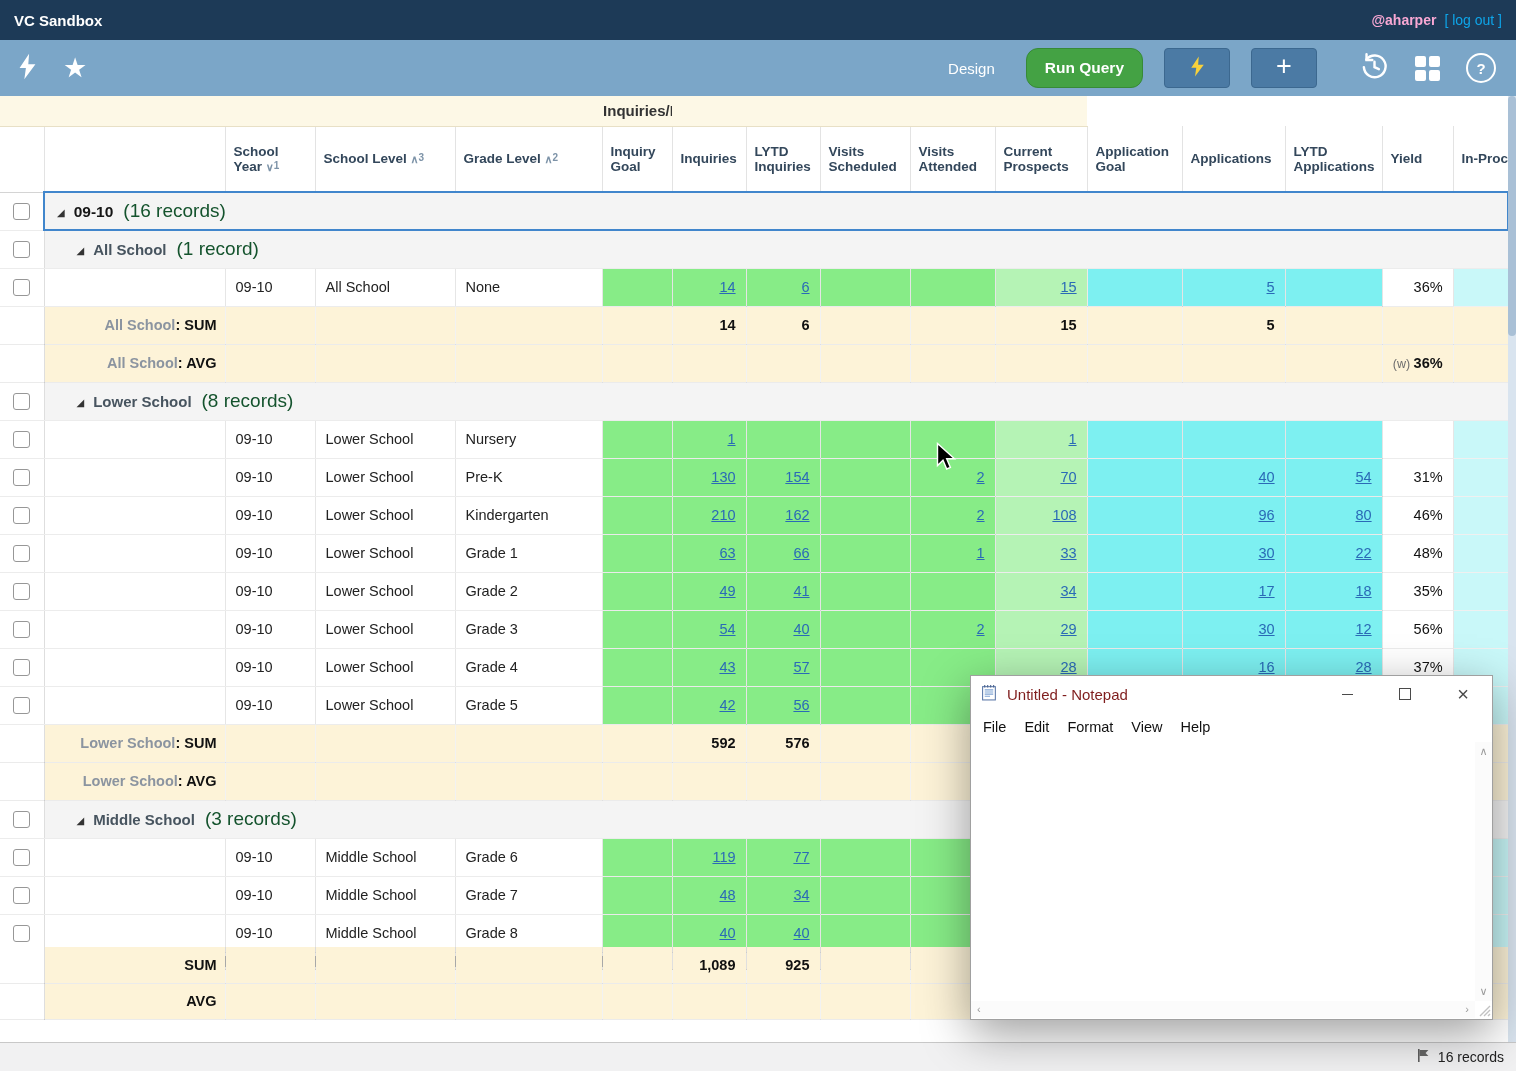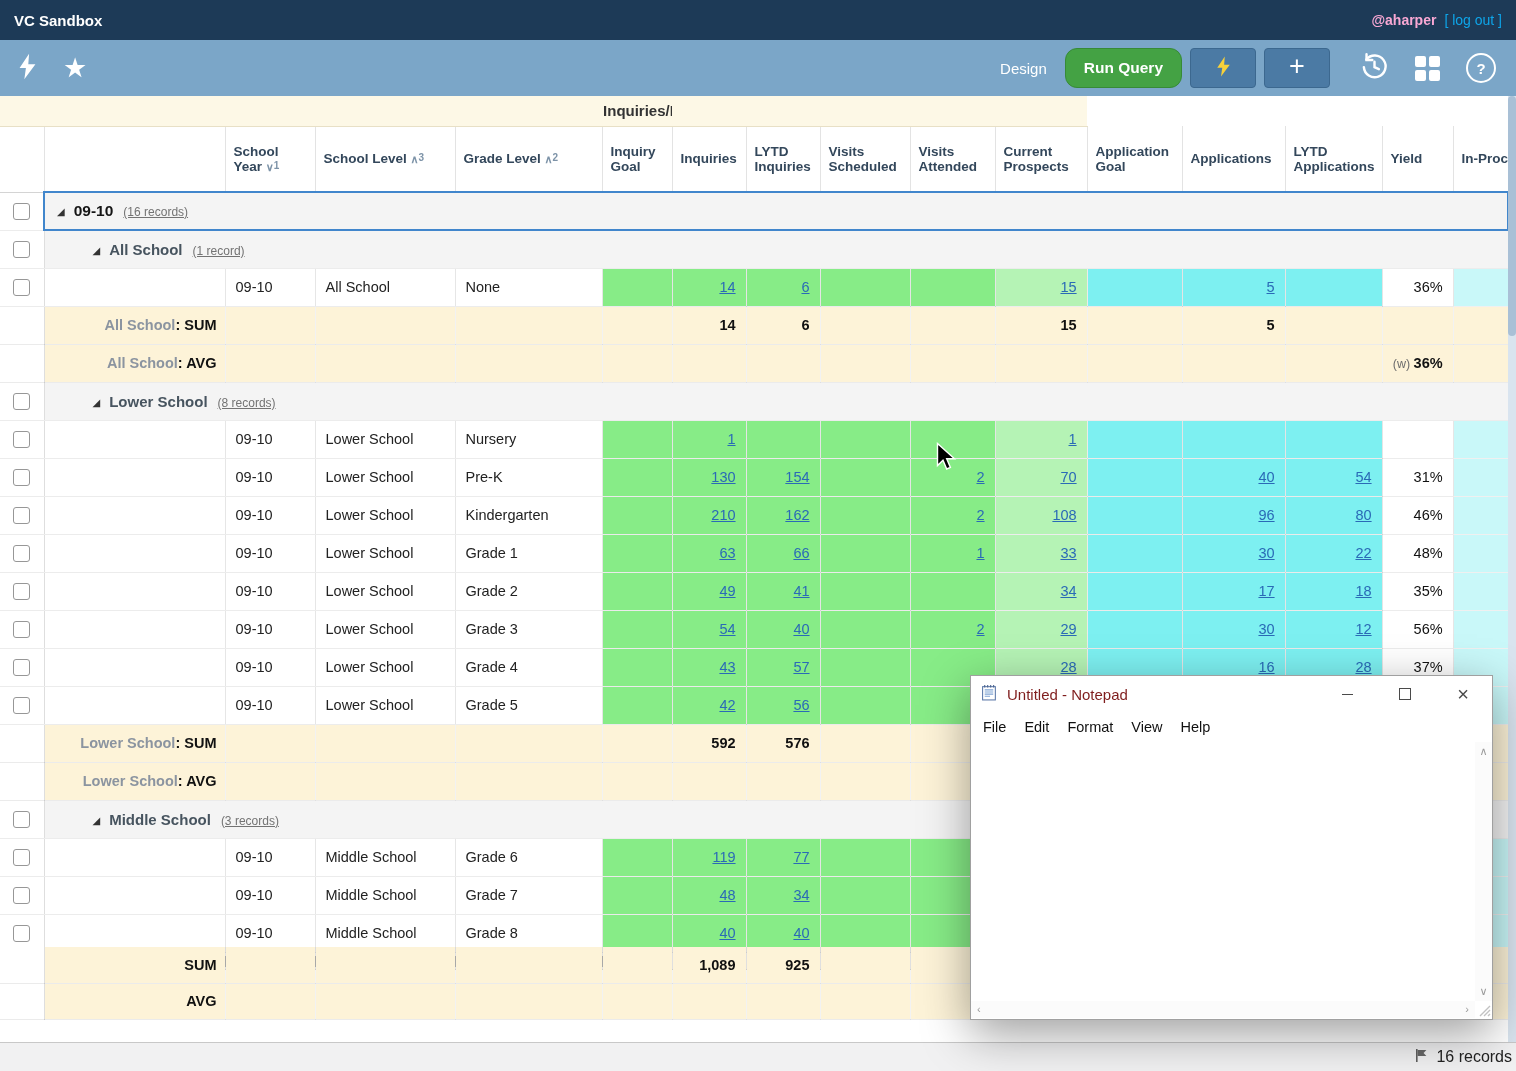--- a/index.html
+++ b/index.html
@@ -20,21 +20,21 @@
     display:flex;align-items:center;padding:0 12px;box-sizing:border-box;}
   .navicons{display:flex;align-items:center;gap:26px;margin:0 10px 0 6px;}
   .star{color:#fff;font-size:27px;line-height:1;}
   .searchgroup{display:flex;align-items:center;margin-left:14px;}
   .searchbox{width:46px;height:38px;background:#fff;border-radius:6px 0 0 6px;
     display:flex;align-items:center;justify-content:center;}
   .maintag{height:38px;background:#1d3f63;color:#fff;font-size:16px;font-weight:bold;
     display:flex;align-items:center;padding:0 14px;}
   .mainarrow{width:0;height:0;border-top:19px solid transparent;border-bottom:19px solid transparent;border-left:13px solid #1d3f63;}
   .querytitle{color:#fff;font-size:20px;margin-left:16px;}
-  .tb-right{margin-left:auto;display:flex;align-items:center;gap:8px;}
+  .tb-right{margin-left:auto;display:flex;align-items:center;gap:21px;}
   .designlbl{color:#fff;font-size:15px;margin-right:10px;}
   .runquery{height:38px;padding:0 18px;background:#44a244;border:1px solid #378a37;border-radius:12px;
     color:#fff;font-size:15.5px;font-weight:bold;display:flex;align-items:center;cursor:pointer;}
   .sqbtn{width:64px;height:38px;background:#4b7aa4;border:1px solid #3c688f;border-radius:4px;
     display:flex;align-items:center;justify-content:center;cursor:pointer;}
   .plus{color:#fff;font-size:27px;line-height:1;margin-top:-3px;}
   .tb-icons{display:flex;align-items:center;gap:26px;margin-left:22px;margin-right:8px;}
   .helpcircle{width:26px;height:26px;border:2.5px solid #fff;border-radius:50%;
     display:flex;align-items:center;justify-content:center;color:#fff;font-size:15px;font-weight:bold;}
   
@@ -48,25 +48,25 @@
     font-size:13.5px;color:#33475b;text-align:left;vertical-align:middle;padding:6px 8px;
     white-space:normal;font-weight:bold;}
   .hc-inproc{white-space:nowrap !important;}
   .srt{color:#7d93a8;font-size:11px;font-weight:bold;}
   .sn{font-size:10px;vertical-align:2px;}
   .brow td{height:38px;border-right:1px solid #e6e6e6;border-bottom:1px solid #ececec;font-size:14.5px;color:#222;}
   .brow td.cbc{background:#fff;text-align:center;vertical-align:middle;border-right:1px solid #dedede;}
   .cbx{width:15px;height:15px;border:1.6px solid #979797;border-radius:3px;background:#fff;margin:0 auto;}
   .grow td{background:#f4f4f4;border-right:none;}
   .gcell{padding-left:12px;}
-  .g2 .gcell{padding-left:48px;}
+  .g2 .gcell{padding-left:32px;}
   .tri{color:#333;font-size:10px;margin-right:9px;vertical-align:1px;cursor:pointer;}
   .gname1{font-weight:bold;font-size:15.5px;color:#151515;margin-right:10px;}
   .gname2{font-weight:bold;font-size:15px;color:#47545f;margin-right:10px;}
-  .cnt{color:#737373;font-size:12px;text-decoration:underline;}
+  .cnt{color:#14532d;font-size:19px;}
   .drow td{background:#fff;}
   .txt{padding-left:10px;}
   .muted{color:#9aa0a6;}
   .num{text-align:right;padding-right:10px;}
   .drow td.g{background:#87ec87;border-right-color:rgba(0,0,0,.10);border-bottom-color:rgba(0,0,0,.08);}
   .drow td.lg{background:#b5f3b5;border-right-color:rgba(0,0,0,.08);border-bottom-color:rgba(0,0,0,.07);}
   .drow td.c{background:#7df0f1;border-right-color:rgba(0,0,0,.10);border-bottom-color:rgba(0,0,0,.08);}
   .drow td.pc{background:#c9f8f9;border-right-color:rgba(0,0,0,.07);border-bottom-color:rgba(0,0,0,.06);}
   .drow td.y{background:#fff;}
   .lnk{color:#2a6ab6;text-decoration:underline;cursor:pointer;}
@@ -83,21 +83,21 @@
   .frow td{height:36px;}
   
   #hscroll{position:absolute;left:0;top:952px;width:1508px;height:18px;background:#ebebeb;
     border-top:1px solid #d6d6d6;border-bottom:1px solid #d6d6d6;box-sizing:border-box;}
   #hthumb{position:absolute;left:5px;top:3px;width:628px;height:11px;background:#b1b1b1;border-radius:6px;}
   #vscroll{position:absolute;right:0;top:96px;width:8px;height:946px;background:#d9e4ef;}
   #vthumb{position:absolute;left:0;top:0;width:8px;height:240px;background:#a9c0d6;border-radius:4px;}
   
   .statusbar{position:absolute;left:0;top:1042px;width:100%;height:29px;background:#f1f1f2;
     border-top:1px solid #c8c8c8;box-sizing:border-box;display:flex;align-items:center;justify-content:flex-end;
-    padding-right:4px;gap:7px;font-size:16px;color:#222;}
+    padding-right:12px;gap:7px;font-size:14px;color:#222;}
   
   .notepad{position:absolute;left:970px;top:675px;width:523px;height:345px;background:#fff;
     border:1px solid #a0a0a0;box-shadow:0 14px 45px rgba(0,0,0,.38);z-index:50;box-sizing:border-box;}
   .np-title{height:36px;display:flex;align-items:center;padding-left:10px;}
   .np-title-text{font-size:15px;color:#7f1d1d;margin-left:9px;}
   .np-btns{margin-left:auto;display:flex;height:36px;}
   .np-btn{width:58px;height:36px;display:flex;align-items:center;justify-content:center;color:#4a4a4a;cursor:pointer;}
   .np-min{display:inline-block;width:11px;border-top:1.4px solid #4a4a4a;}
   .np-max{display:inline-block;width:10px;height:10px;border:1.4px solid #4a4a4a;}
   .np-x{font-size:20px;line-height:1;color:#4a4a4a;}

